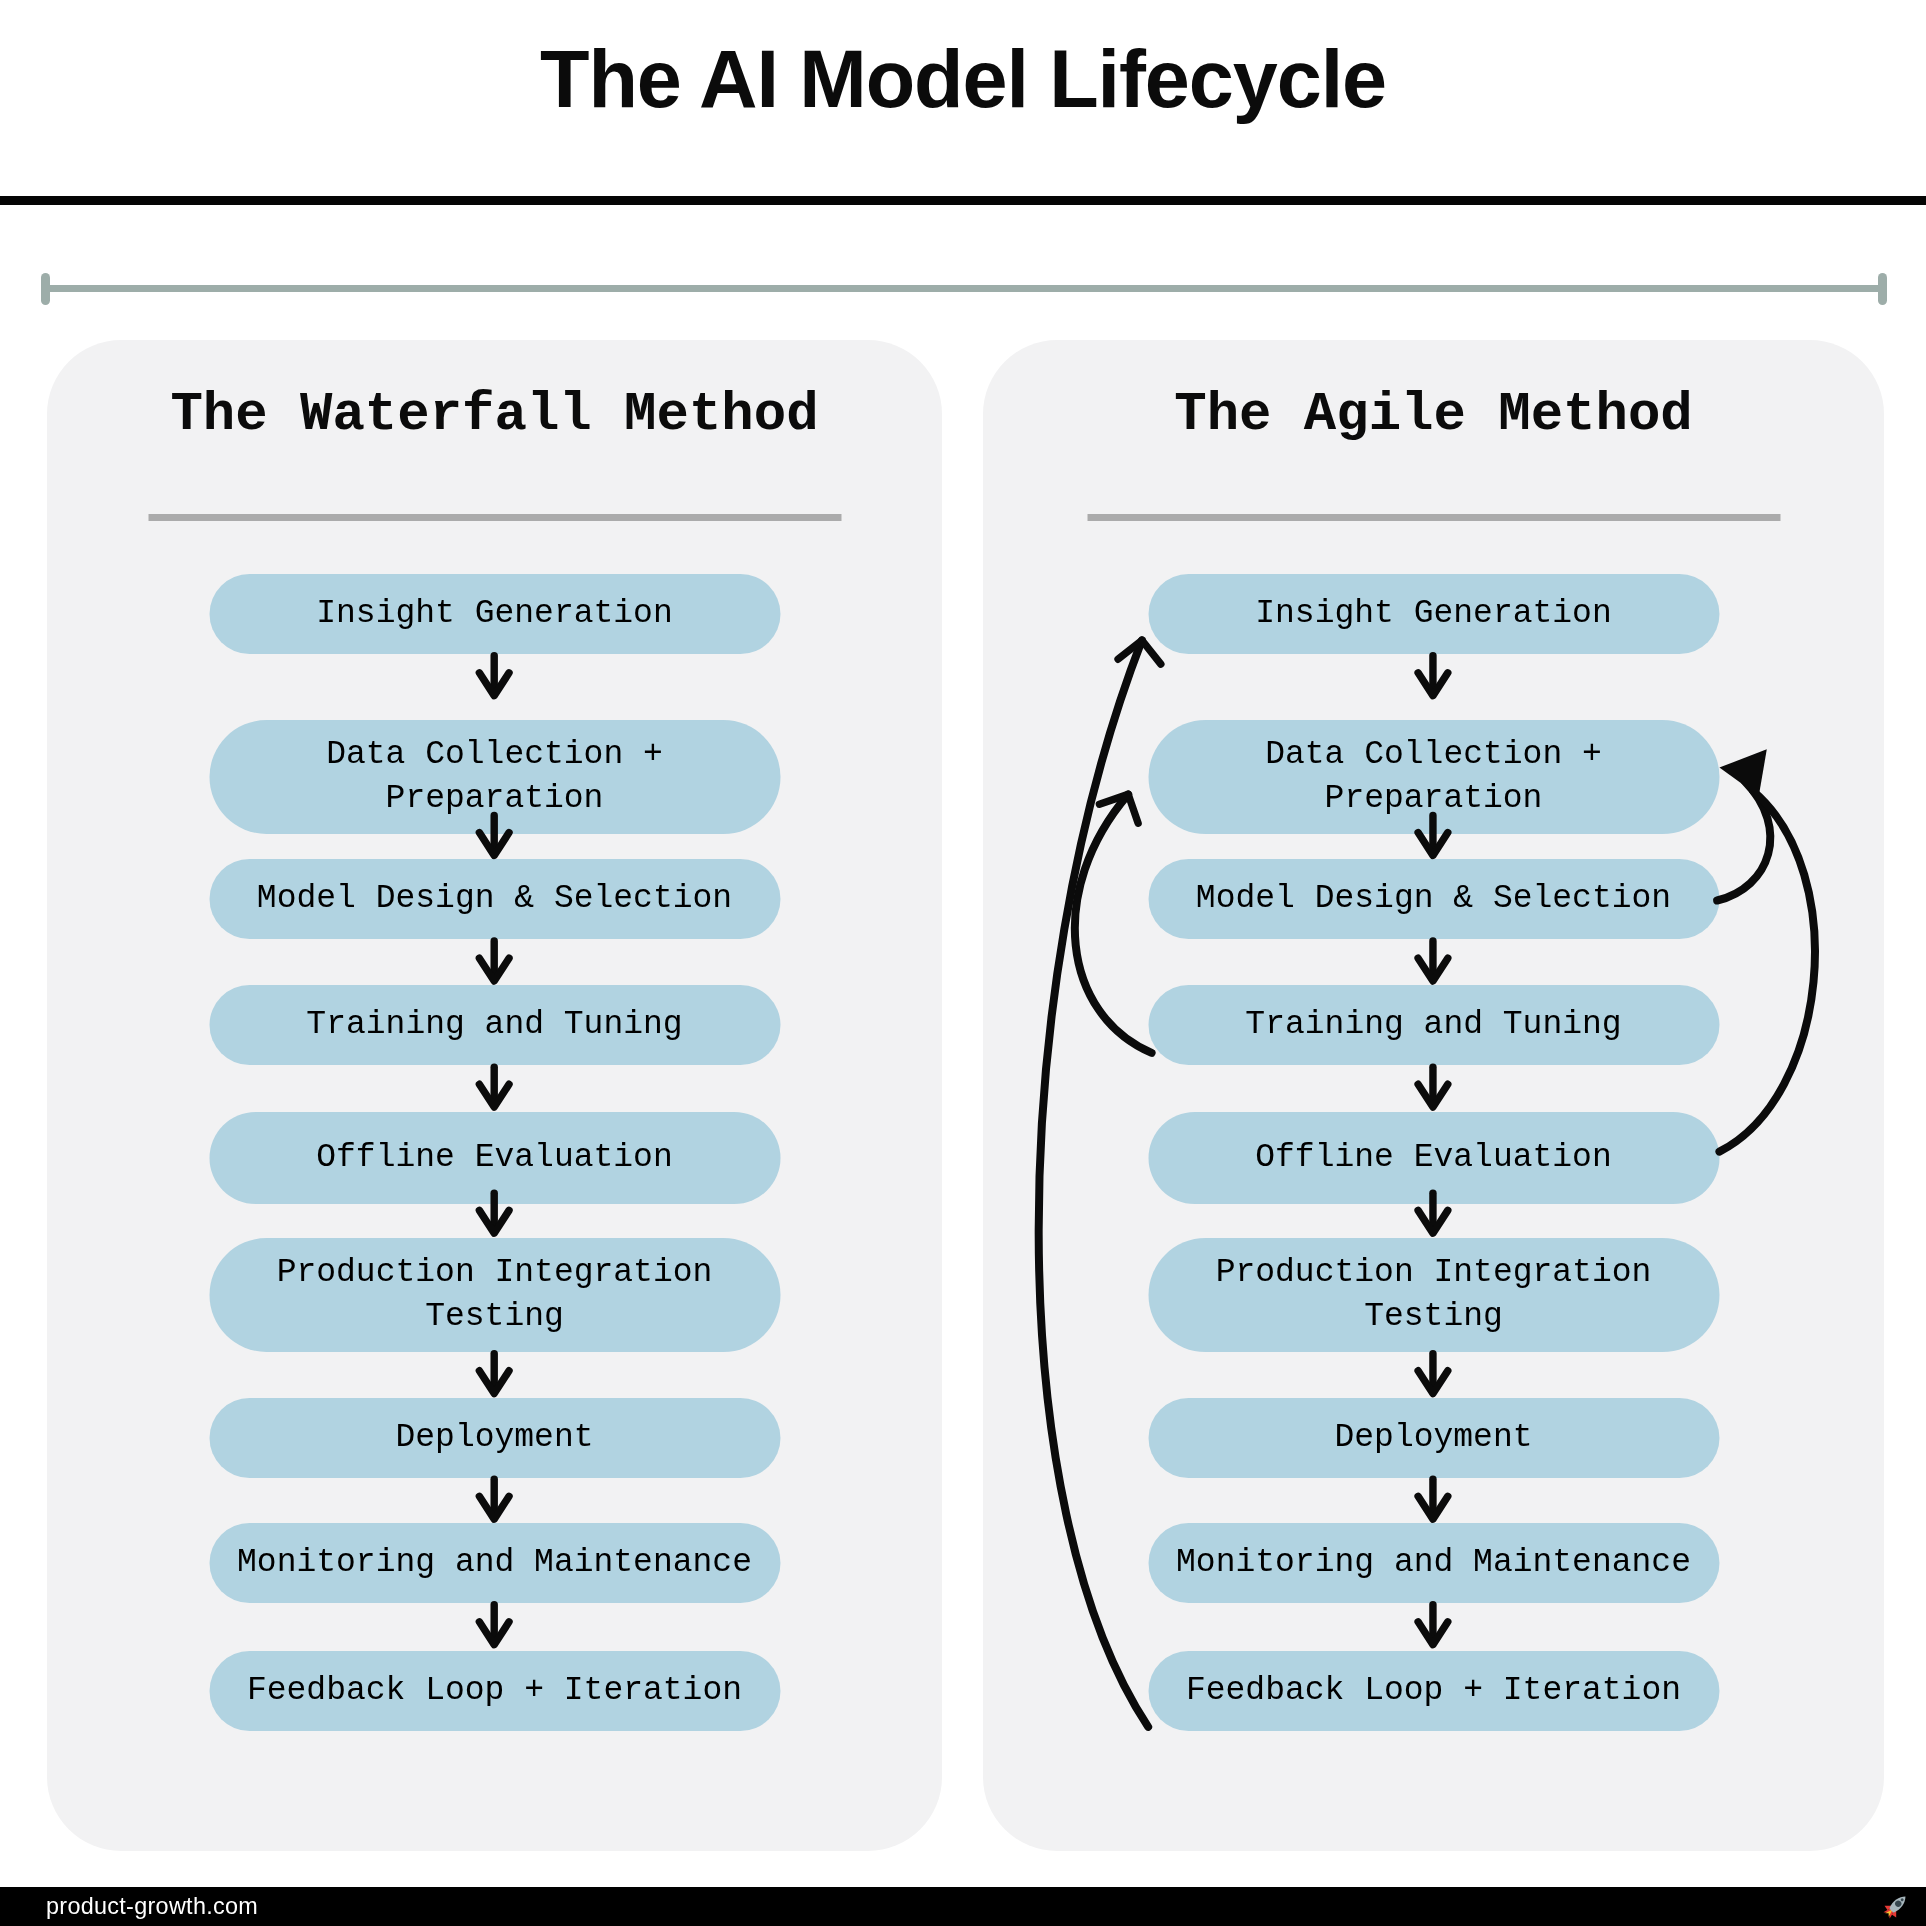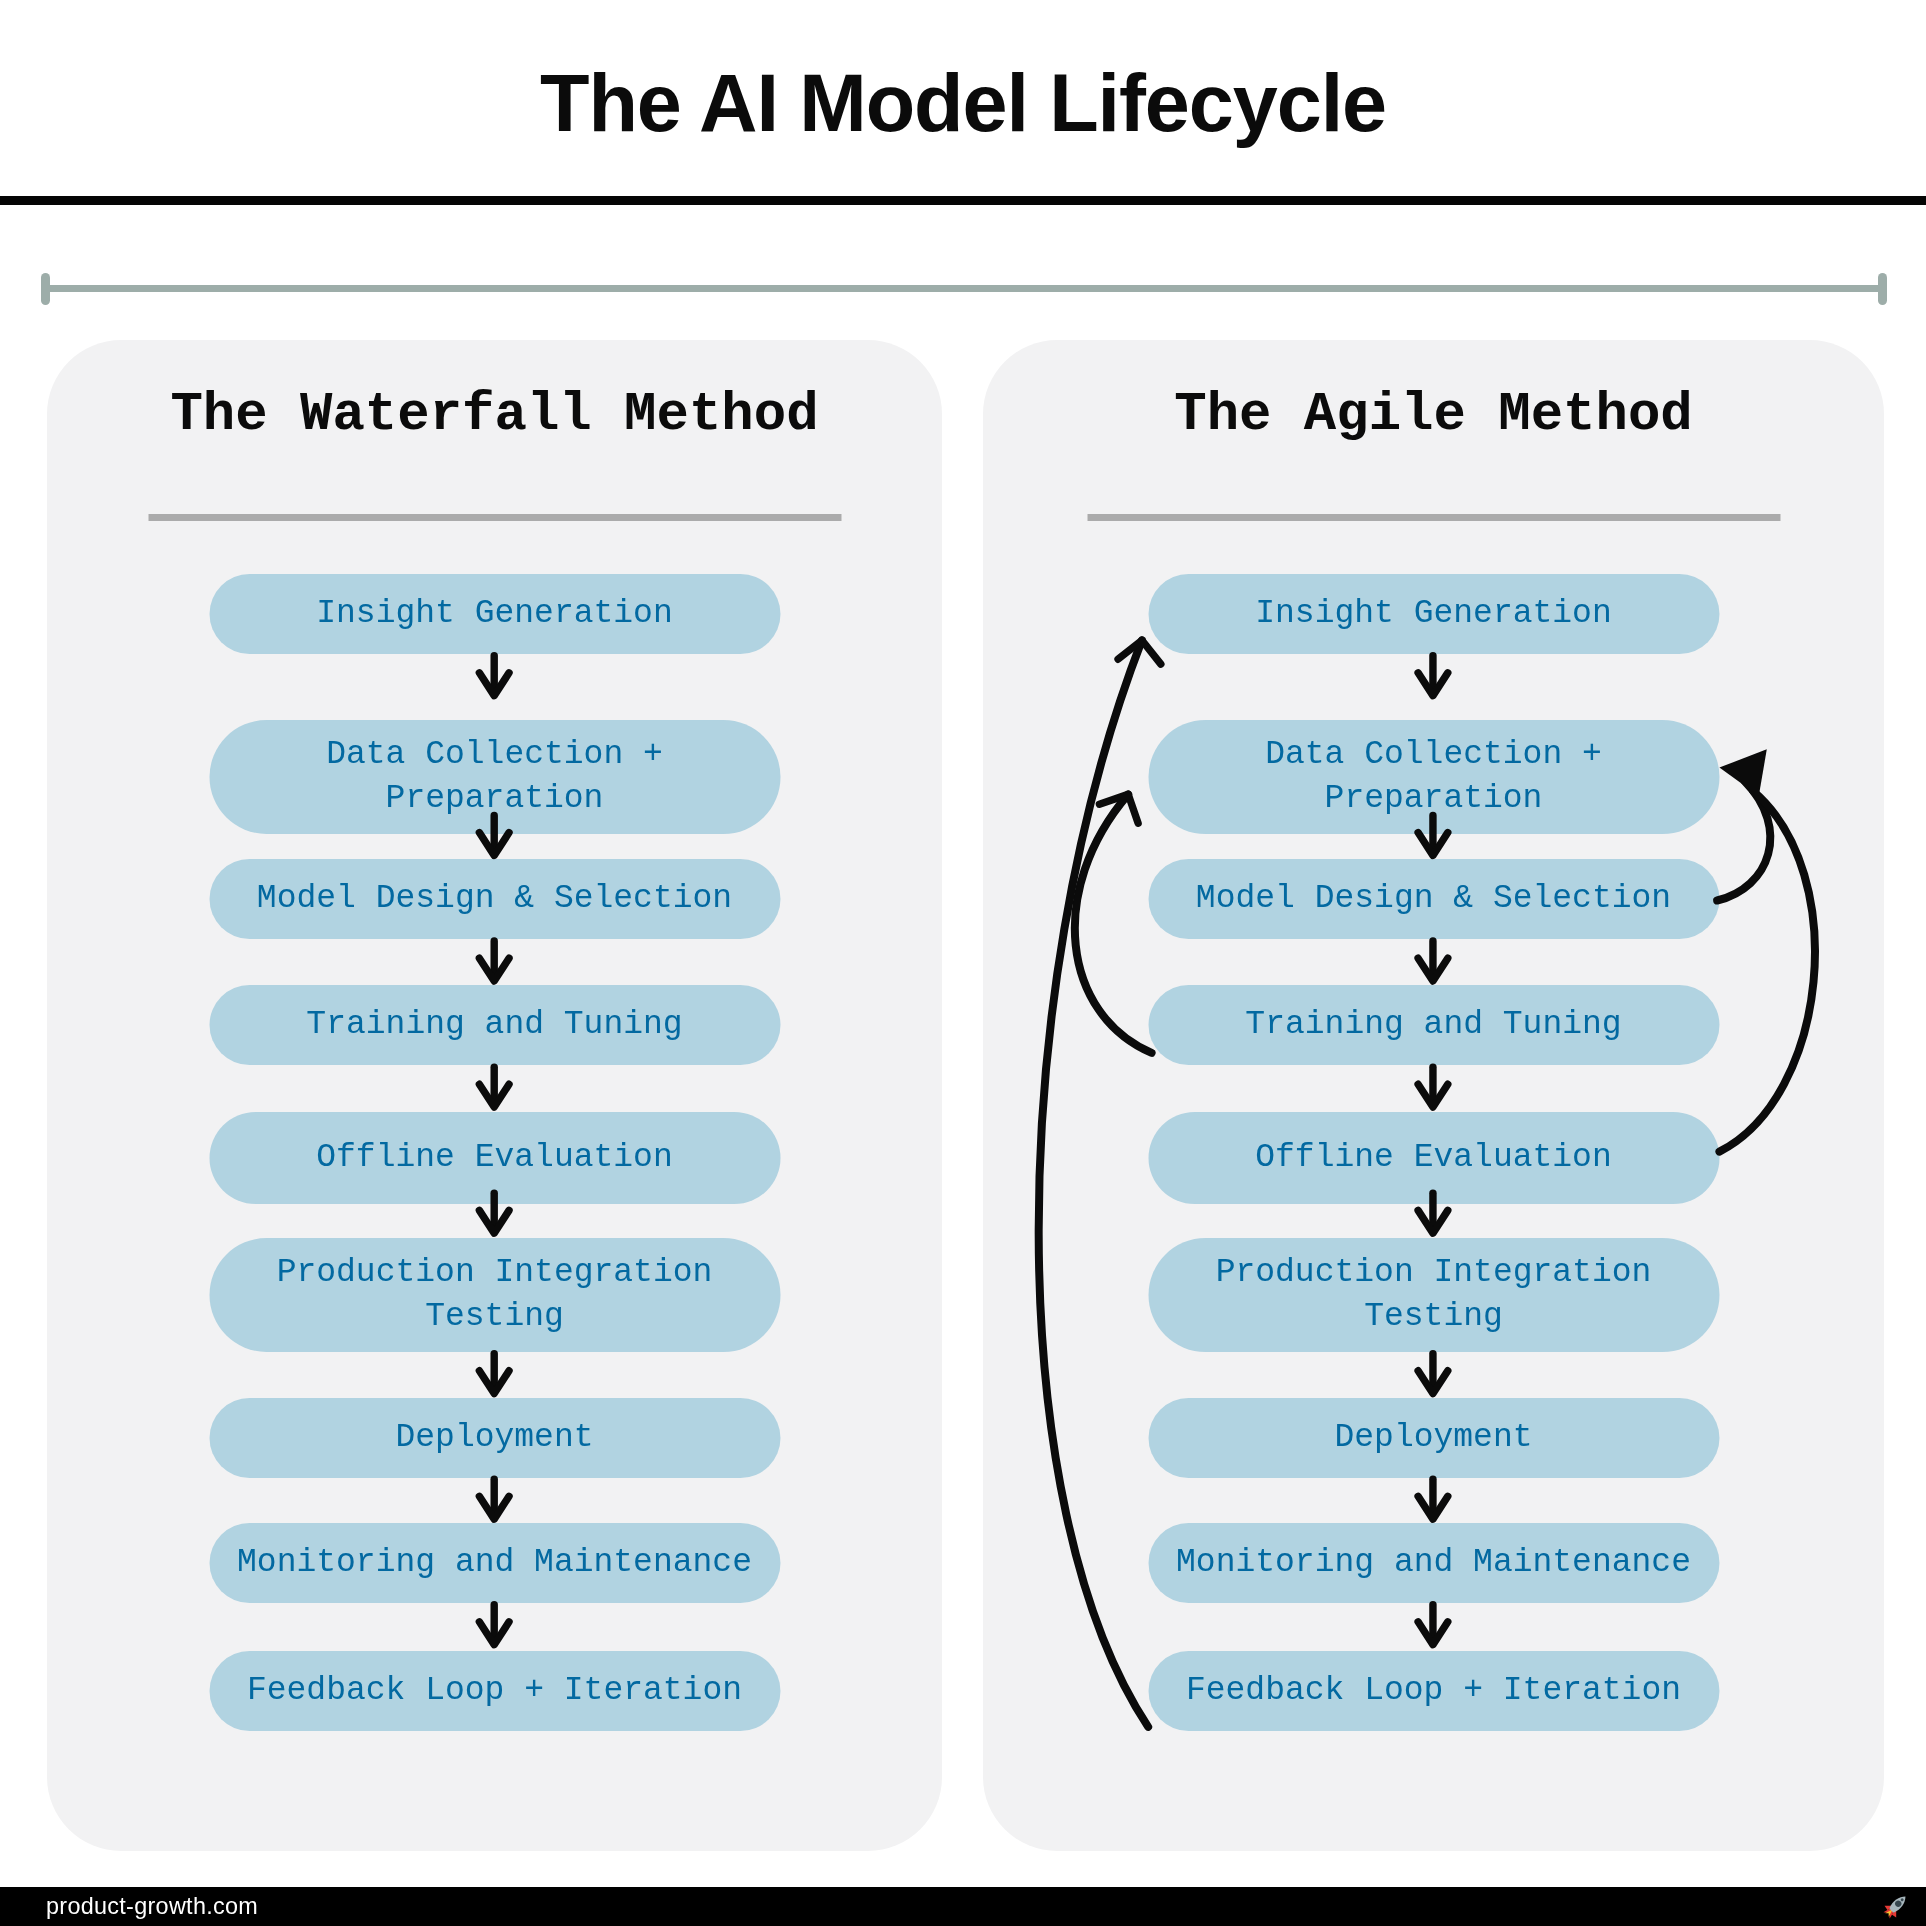--- a/index.html
+++ b/index.html
@@ -3,21 +3,21 @@
 <meta charset="utf-8">
 <style>
   html,body{margin:0;padding:0;background:#ffffff;}
   #canvas{
     position:relative;width:1926px;height:1926px;background:#ffffff;overflow:hidden;
     font-family:"Liberation Sans",sans-serif;color:#0b0b0b;
   }
   
   .page-title{
     position:absolute;top:33px;left:0;width:100%;text-align:center;
-    font-size:81px;font-weight:bold;letter-spacing:-1.1px;line-height:1.15;color:#0b0b0b;margin-top:24px;
+    font-size:81px;font-weight:bold;letter-spacing:-1.1px;line-height:1.15;color:#0b0b0b;
   }
   .title-rule{position:absolute;top:196px;left:0;width:100%;height:8.6px;background:#050505;}
   .subtitle{
     position:absolute;top:233px;left:0;width:100%;text-align:center;
     font-size:27px;font-style:italic;color:#101010;
   }
   .bracket-line{position:absolute;top:285px;left:45px;width:1837px;height:7.4px;border-radius:4px;background:#9dada9;}
   .bracket-cap{position:absolute;top:273px;width:9px;height:32px;border-radius:5.1px;background:#9dada9;}
   .bracket-cap.left{left:41px;}
   .bracket-cap.right{left:1878px;}
@@ -33,21 +33,21 @@
   .heading-underline{
     position:absolute;top:174px;left:50%;transform:translateX(-50%);
     width:693px;height:7.4px;background:#ababab;
   }
   
   .pill{
     position:absolute;left:50%;transform:translateX(-50%);width:571px;
     background:#b1d3e1;border-radius:570px;
     display:flex;flex-direction:column;align-items:center;justify-content:center;
     font-family:"Liberation Mono","DejaVu Sans Mono",monospace;
-    font-size:33px;line-height:1.34;color:#0369a1;text-align:center;
+    font-size:33px;line-height:1.34;color:#000000;text-align:center;
     padding:0 17px;box-sizing:border-box;white-space:pre-line;
   }
   .p1{top:234px;height:80px;}
   .p2{top:380px;height:114px;}
   .p3{top:519px;height:80px;}
   .p4{top:645px;height:80px;}
   .p5{top:772px;height:92px;text-align:right;}
   .p6{top:898px;height:114px;}
   .p7{top:1058px;height:80px;}
   .p8{top:1183px;height:80px;}

